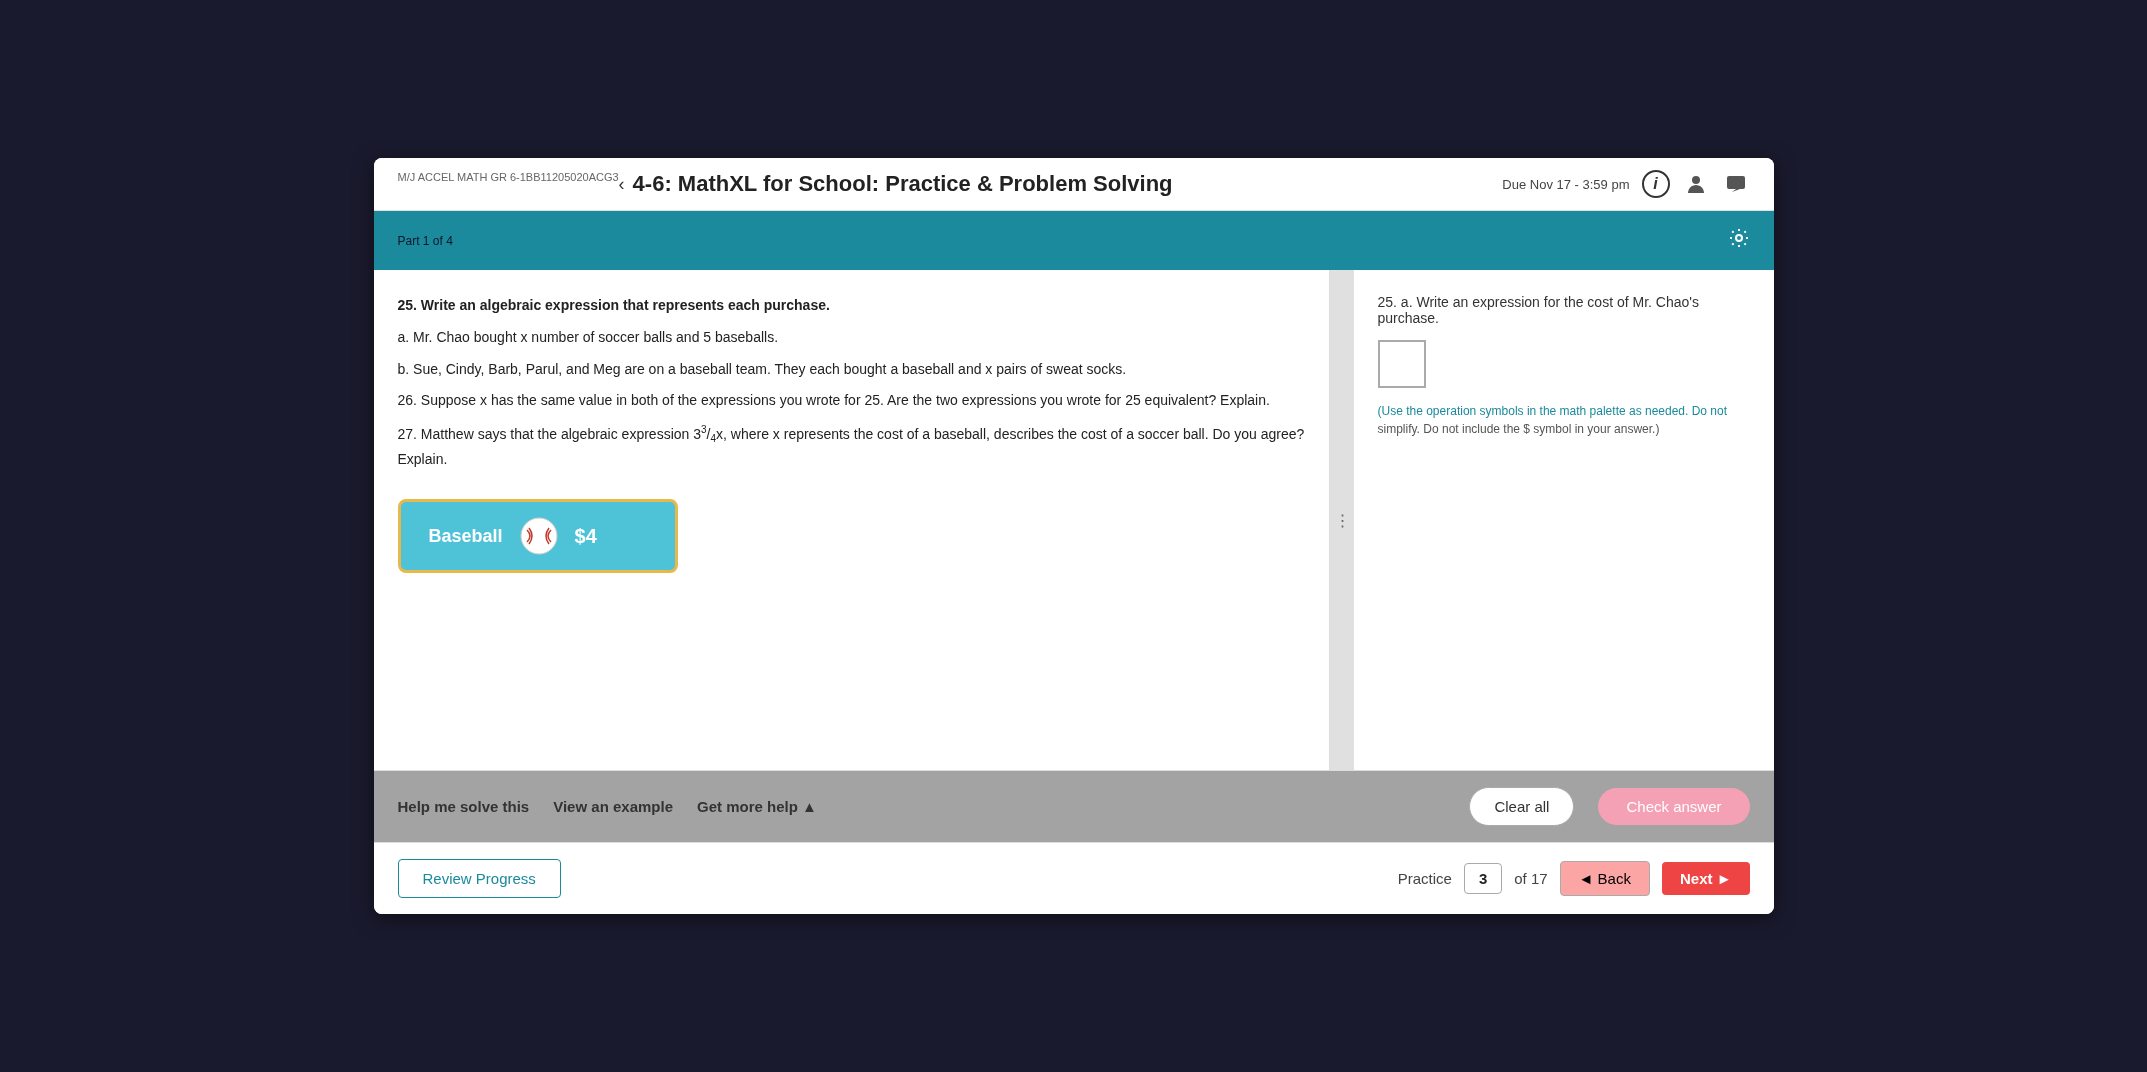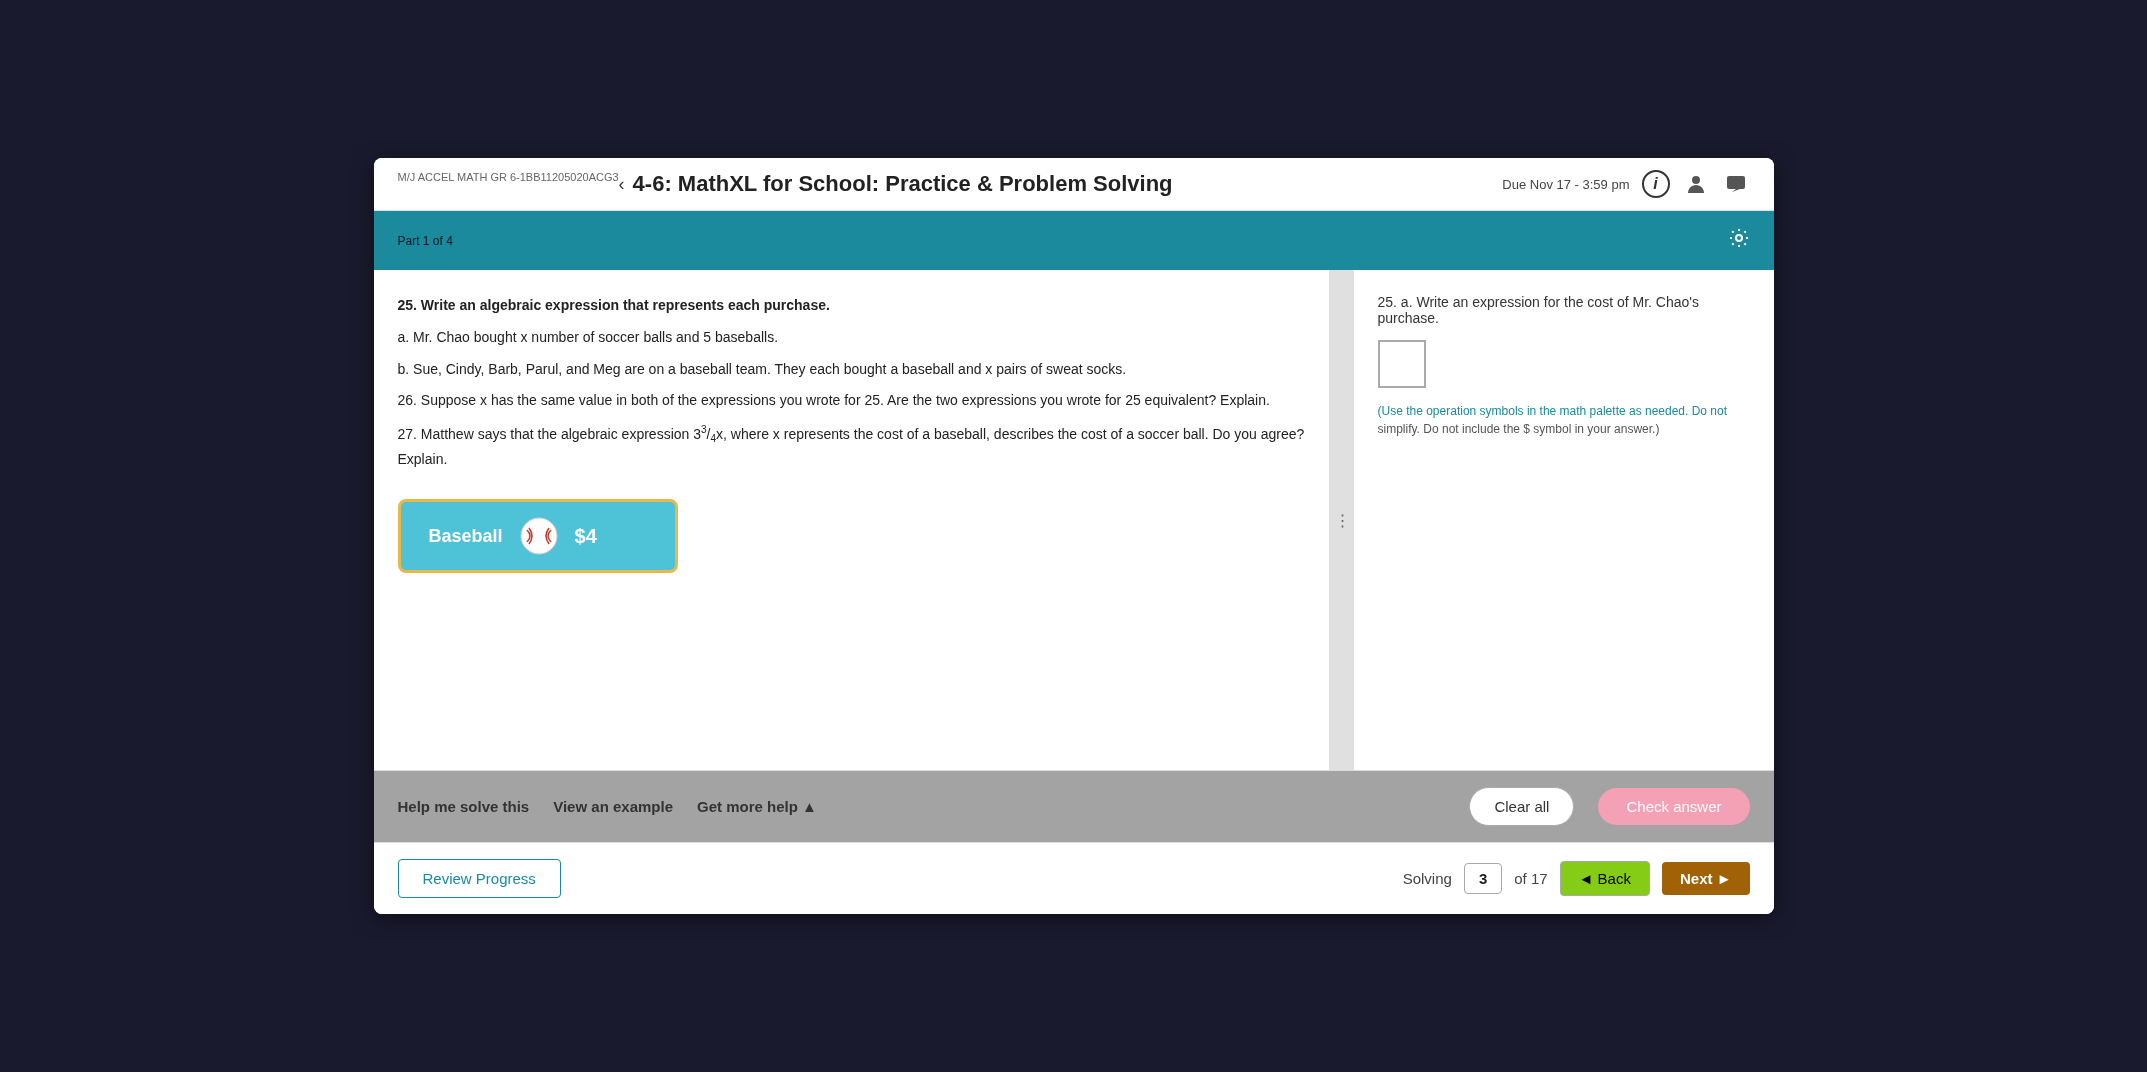--- a/index.html
+++ b/index.html
@@ -244,31 +244,31 @@
     .q-num-box {
       border: 1px solid #aaa;
       border-radius: 4px;
       padding: 6px 14px;
       font-size: 15px;
       font-weight: bold;
       color: #222;
     }
     .back-btn {
       border: 1px solid #aaa;
-      background: #84cc16;
+      background: #fca5a5;
       border-radius: 4px;
       padding: 8px 18px;
       font-size: 15px;
       cursor: pointer;
       display: flex;
       align-items: center;
       gap: 6px;
     }
     .next-btn {
-      background: #a16207;
+      background: #ef4444;
       border: none;
       border-radius: 4px;
       padding: 8px 18px;
       font-size: 15px;
       cursor: pointer;
       color: #fff;
       font-weight: bold;
       display: flex;
       align-items: center;
       gap: 6px;
@@ -365,21 +365,21 @@
     <a class="help-link">View an example</a>
     <a class="help-link">Get more help ▲</a>
     <div class="spacer"></div>
     <button class="clear-all-btn">Clear all</button>
     <button class="check-answer-btn">Check answer</button>
   </div>
 
   <div class="footer-nav">
     <button class="review-progress-btn">Review Progress</button>
     <div class="question-nav">
-      <span class="q-label">Solving</span>
+      <span class="q-label">Practice</span>
       <span class="q-num-box">3</span>
       <span class="q-label">of 17</span>
       <button class="back-btn">◄ Back</button>
       <button class="next-btn">Next ►</button>
     </div>
   </div>
 
 </div>
 
 </body></html>

